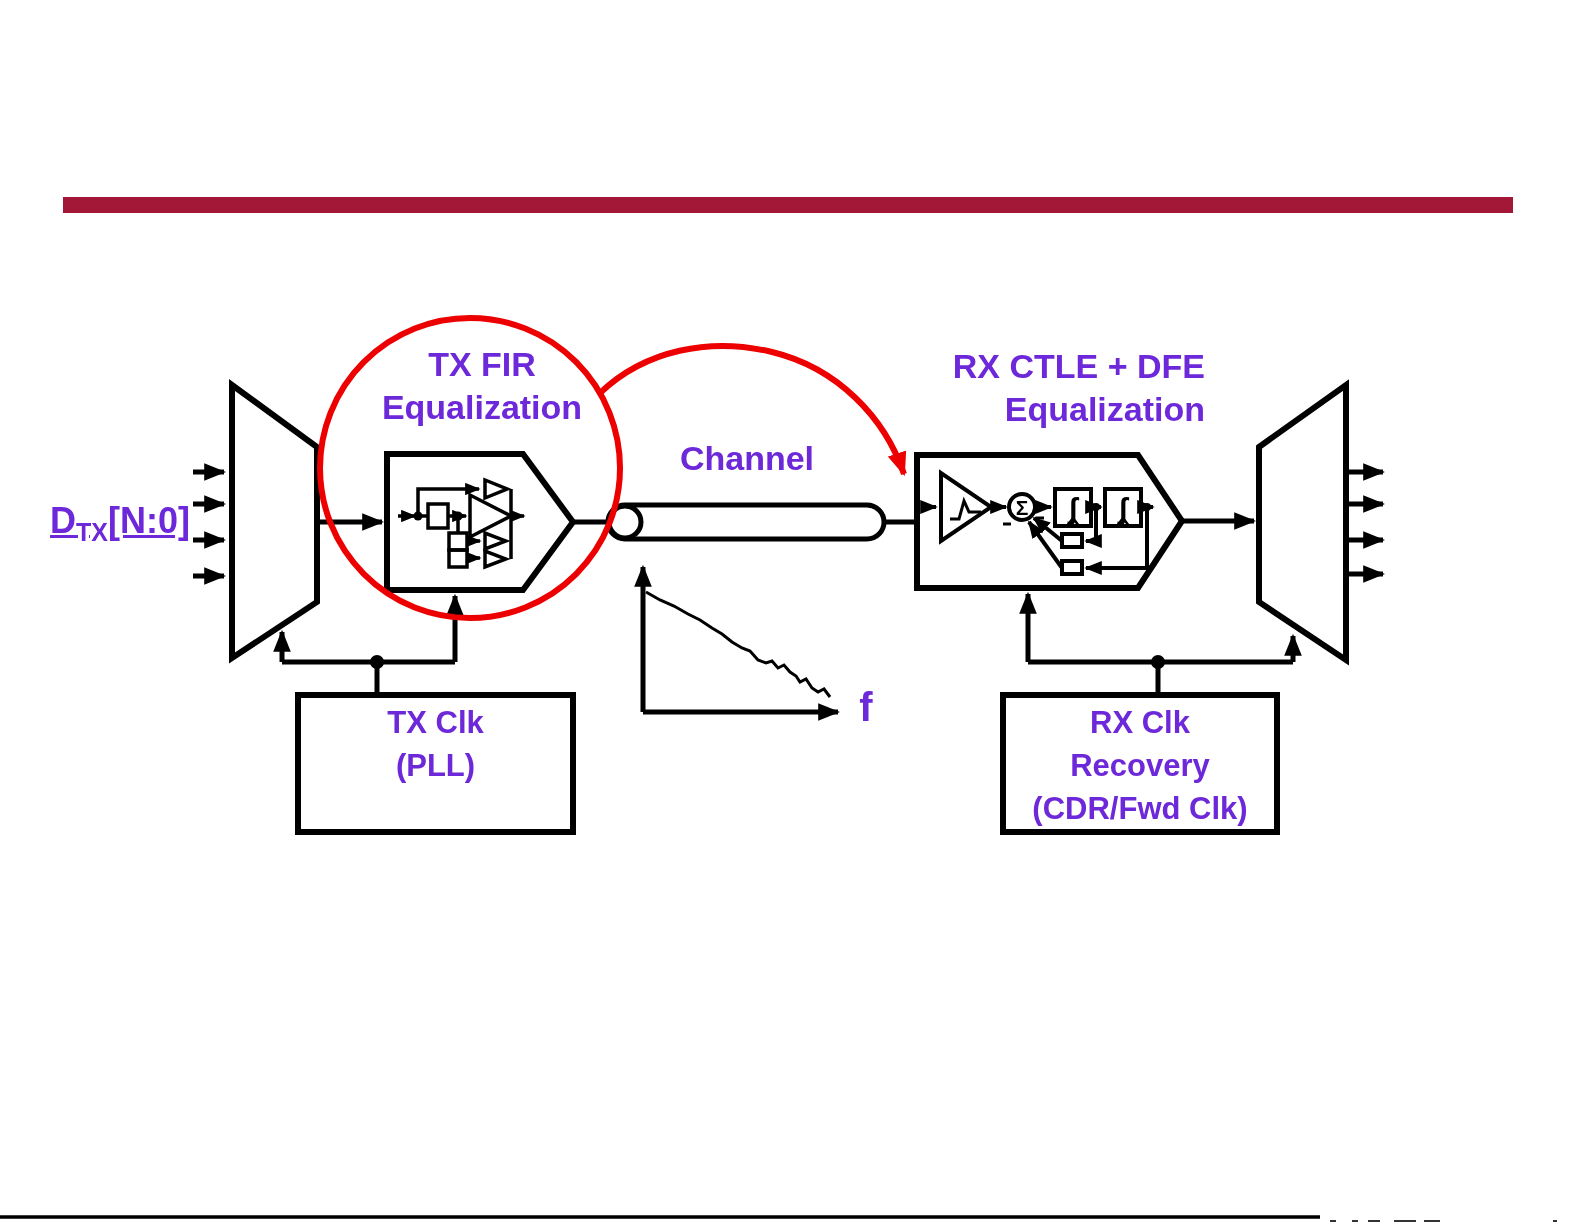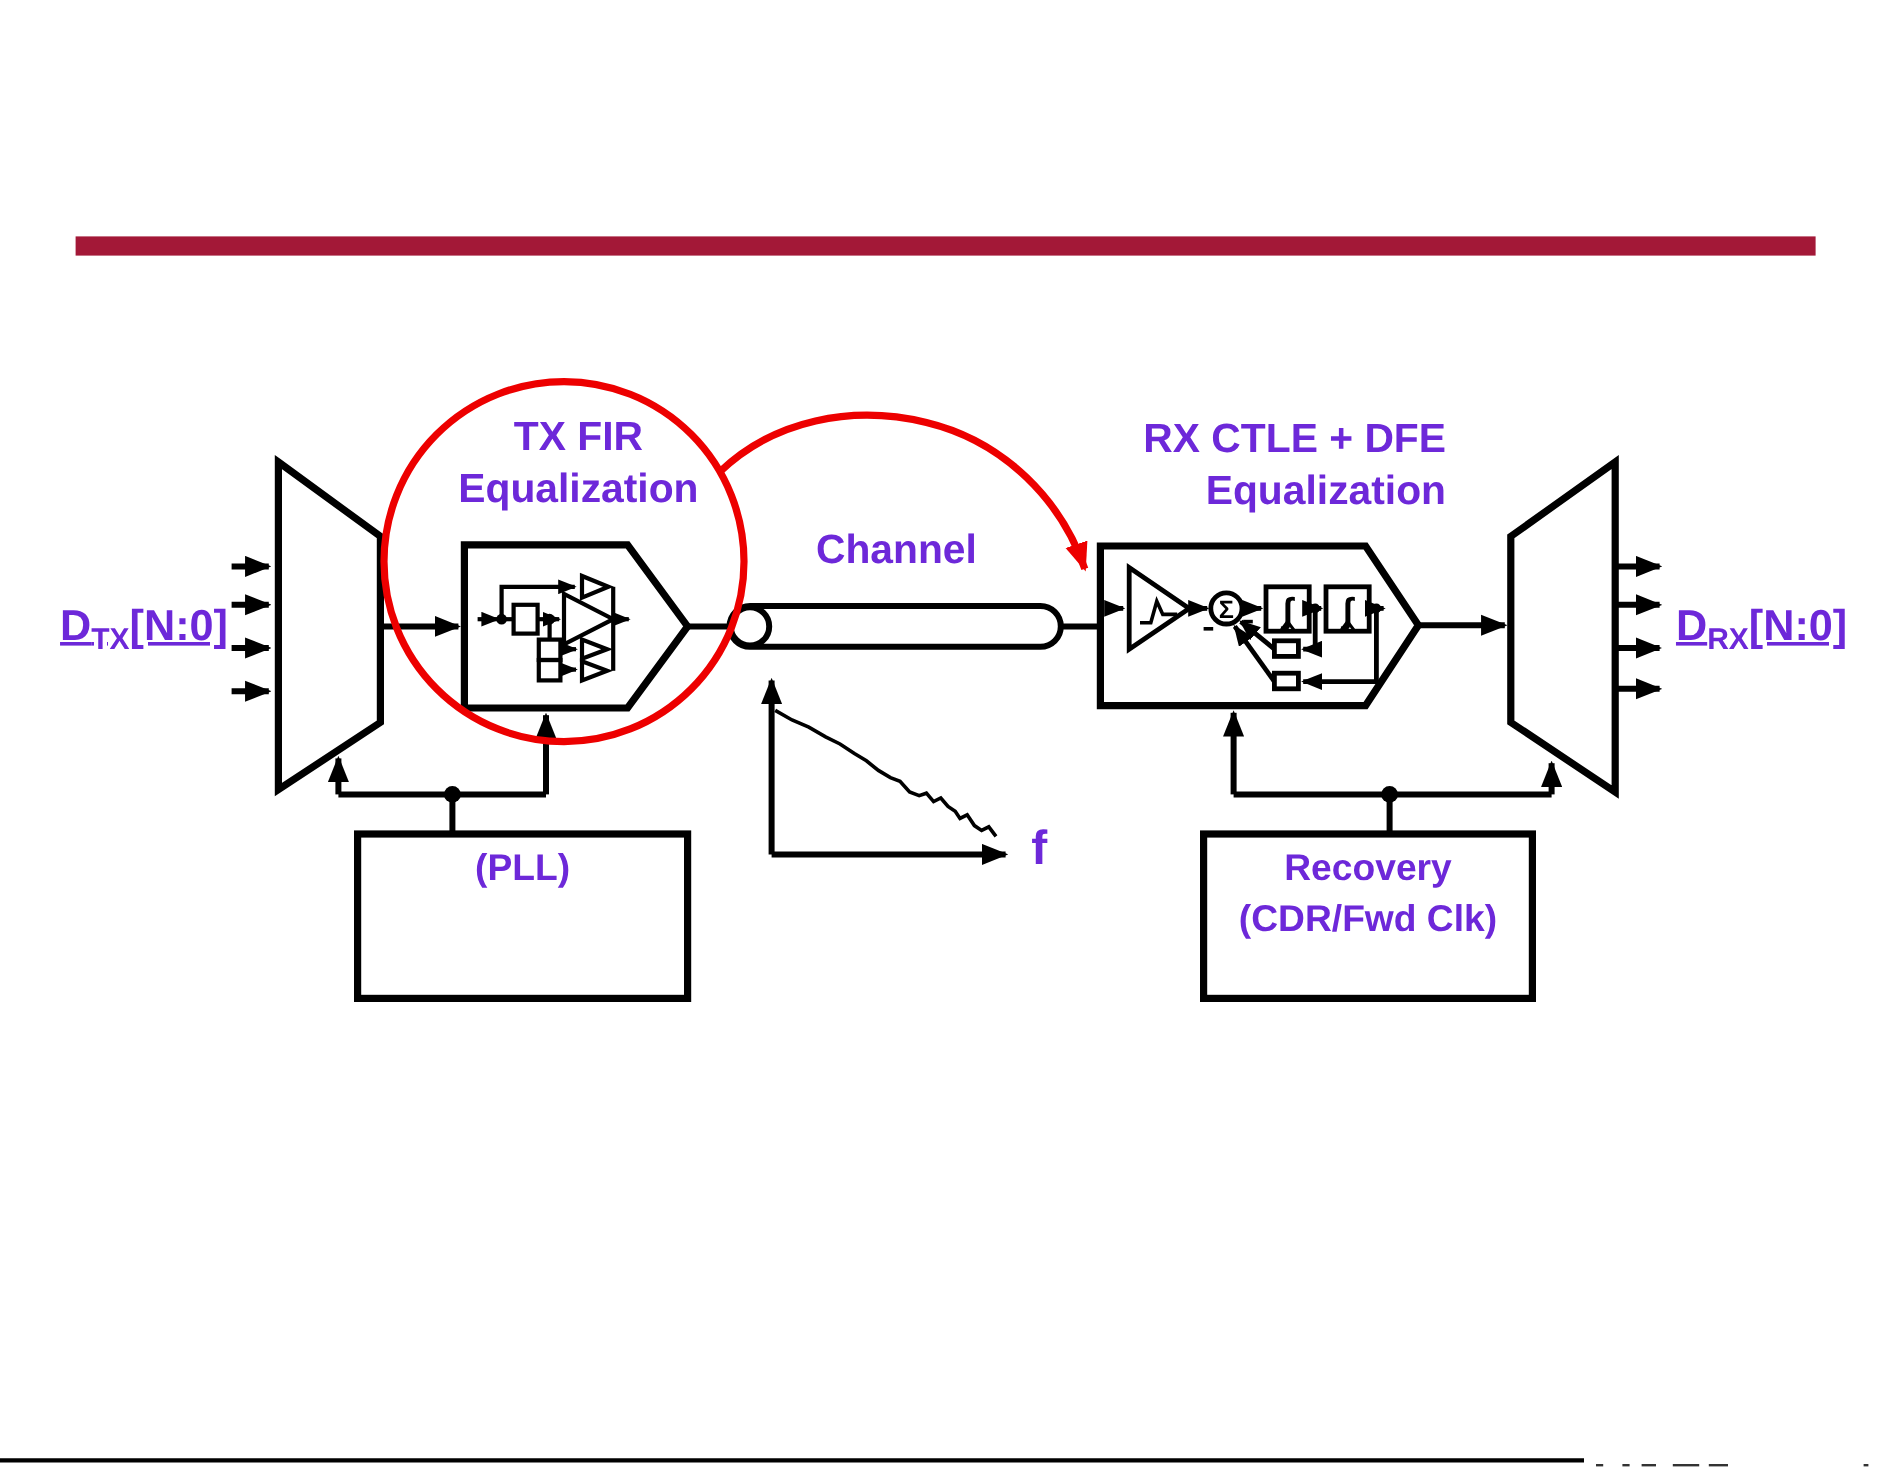--- a/index.html
+++ b/index.html
@@ -179,26 +179,25 @@
   </div>
 
   <div class="lbl flbl" style="left:844px;top:685px;width:44px;">
     <span>f</span>
   </div>
 
   <div class="lbl buslbl" style="left:30px;top:500px;width:180px;">
     <span>D</span><sub>TX</sub><span>[N:0]</span>
   </div>
 
-  <div class="lbl buslbl" style="left:1378px;top:500px;width:180px;">
-    <span>D</span><sub>RX</sub><span>[N:0]</span>
-  </div>
 
   <div class="lbl boxtxt" style="left:298px;top:701px;width:275px;">
+    <span style="display:block;">TX Clk</span>
     <span style="display:block;">(PLL)</span>
   </div>
 
   <div class="lbl boxtxt" style="left:1003px;top:701px;width:274px;">
+    <span style="display:block;">RX Clk</span>
     <span style="display:block;">Recovery</span>
     <span style="display:block;">(CDR/Fwd Clk)</span>
   </div>
 
 </div>
 
 </body></html>

